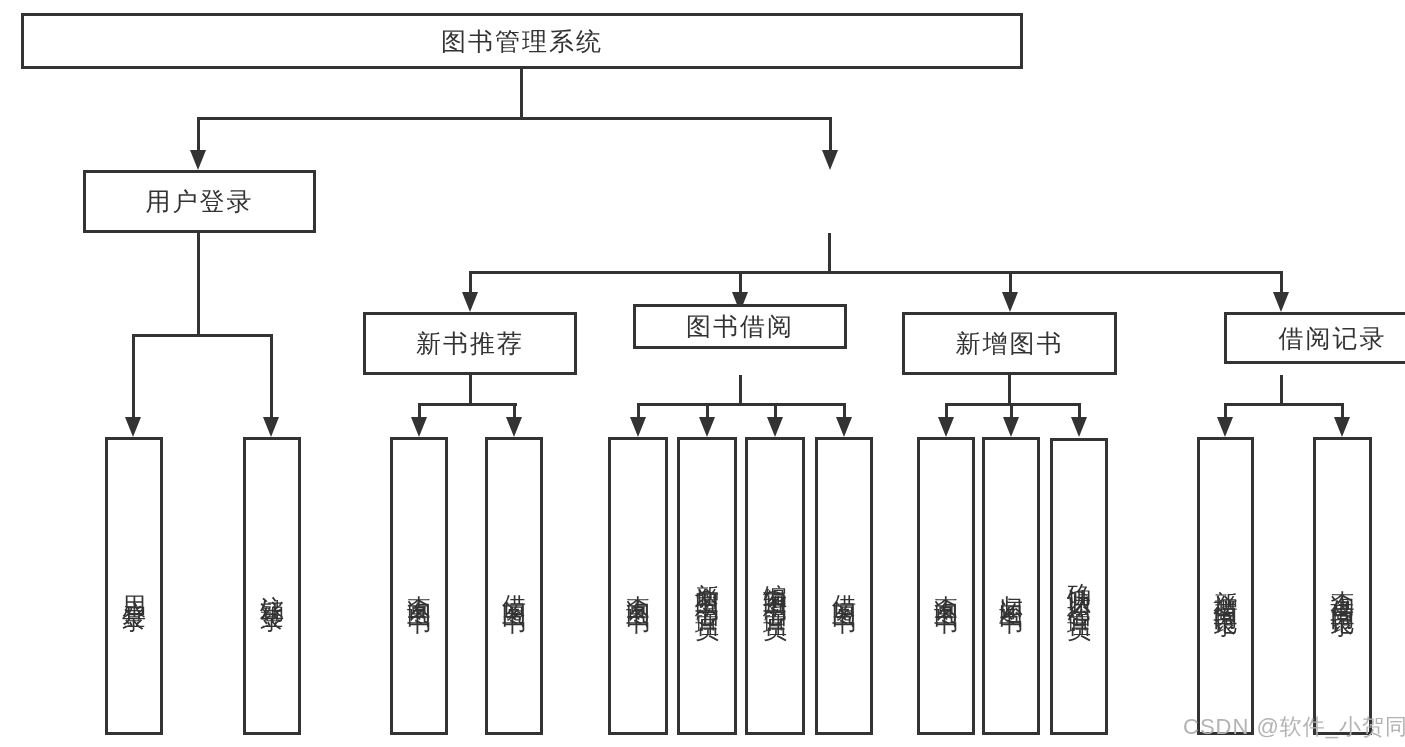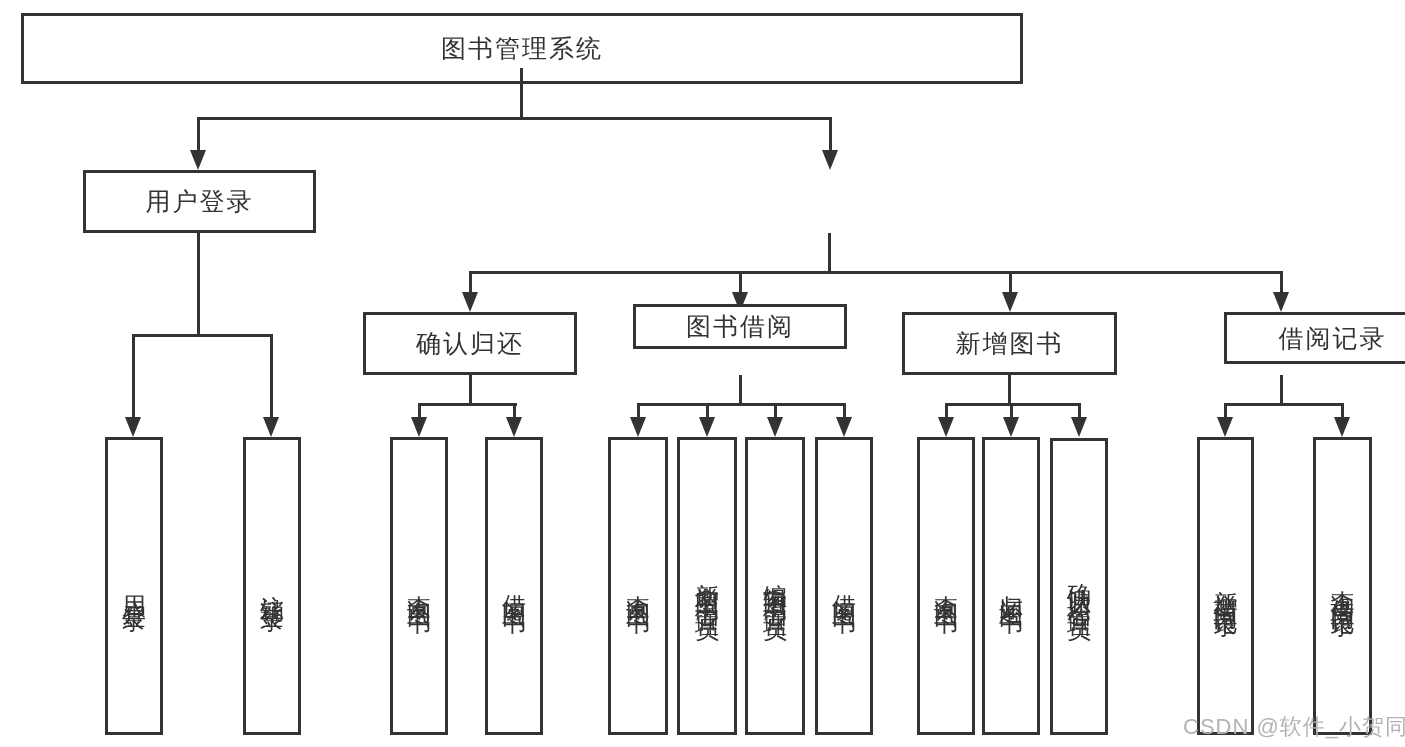--- a/index.html
+++ b/index.html
@@ -56,21 +56,21 @@
     color:var(--watermark);
     letter-spacing:1px;
     white-space:nowrap;
   }
 </style>
 </head>
 <body>
 
 <div class="stage">
 
-  <div class="bx" style="left:21px;top:13px;width:1002px;height:71px">图书管理系统</div>
+  <div class="bx" style="left:21px;top:13px;width:1002px;height:56px">图书管理系统</div>
 
   <div class="lv" style="left:520px;top:68px;width:3px;height:52px"></div>
   <div class="lh" style="left:197px;top:117px;width:635px;height:3px"></div>
   <div class="lv" style="left:197px;top:117px;width:3px;height:35px"></div>
   <div class="arr" style="left:190px;top:150px"></div>
   <div class="lv" style="left:829px;top:117px;width:3px;height:35px"></div>
   <div class="arr" style="left:822px;top:150px"></div>
 
   <div class="bx" style="left:83px;top:170px;width:233px;height:63px">用户登录</div>
 
@@ -85,21 +85,21 @@
   <div class="lh" style="left:469px;top:271px;width:814px;height:3px"></div>
   <div class="lv" style="left:469px;top:271px;width:3px;height:23px"></div>
   <div class="arr" style="left:462px;top:292px"></div>
   <div class="lv" style="left:739px;top:271px;width:3px;height:23px"></div>
   <div class="arr" style="left:732px;top:292px"></div>
   <div class="lv" style="left:1009px;top:271px;width:3px;height:23px"></div>
   <div class="arr" style="left:1002px;top:292px"></div>
   <div class="lv" style="left:1280px;top:271px;width:3px;height:23px"></div>
   <div class="arr" style="left:1273px;top:292px"></div>
 
-  <div class="bx" style="left:363px;top:312px;width:214px;height:63px">确认归还</div>
+  <div class="bx" style="left:363px;top:312px;width:214px;height:63px">新书推荐</div>
   <div class="bx" style="left:633px;top:304px;width:214px;height:45px">图书借阅</div>
   <div class="bx" style="left:902px;top:312px;width:215px;height:63px">新增图书</div>
   <div class="bx" style="left:1224px;top:312px;width:217px;height:52px">借阅记录</div>
 
   <div class="lv" style="left:469px;top:375px;width:3px;height:31px"></div>
   <div class="lh" style="left:418px;top:403px;width:99px;height:3px"></div>
   <div class="lv" style="left:418px;top:403px;width:3px;height:16px"></div>
   <div class="arr" style="left:411px;top:417px"></div>
   <div class="lv" style="left:513px;top:403px;width:3px;height:16px"></div>
   <div class="arr" style="left:506px;top:417px"></div>

